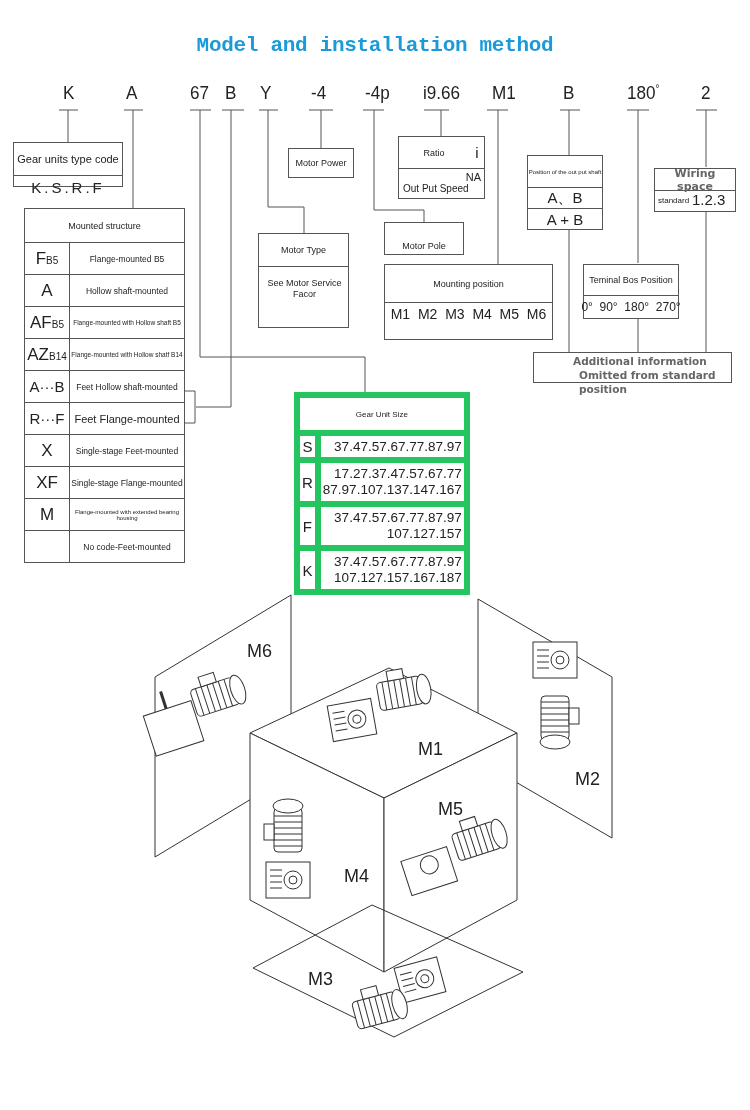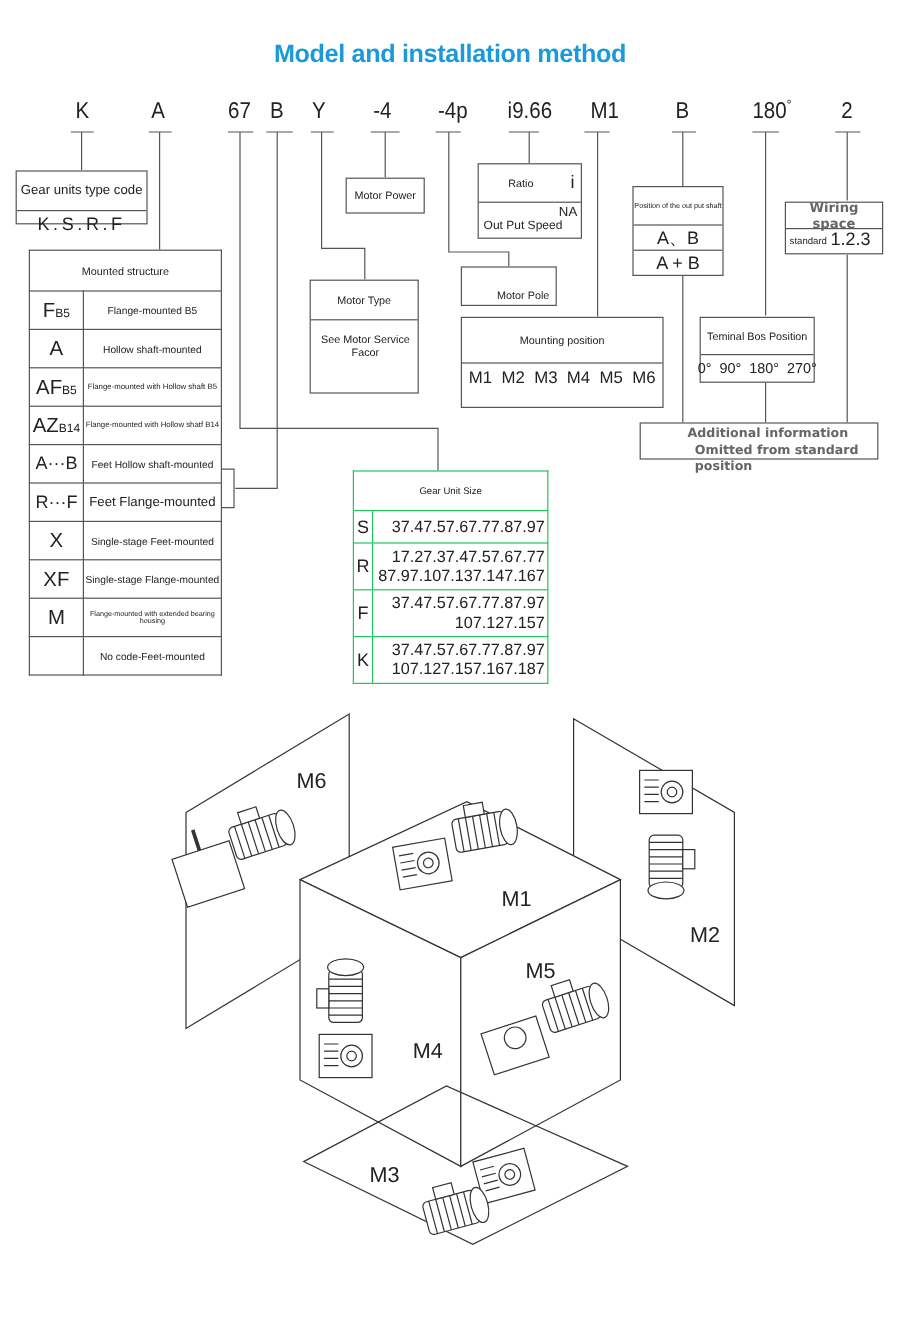--- a/index.html
+++ b/index.html
@@ -1,32 +1,32 @@
 <!DOCTYPE html>
 <html><head>
 <meta charset="utf-8">
 <style>
   html, body { margin:0; padding:0; background:#ffffff; }
   body { width:750px; height:1110px; position:relative; overflow:hidden; font-family:"Liberation Sans", sans-serif; color:#222; }
   .abs { position:absolute; }
-  .title { left:0; width:750px; top:34px; text-align:center; font-family:Liberation Sans, sans-serif; font-weight:bold; font-size:21px; color:#1a9ad9; letter-spacing:-0.3px; }
+  .title { left:0; width:750px; top:34px; text-align:center; font-family:Liberation Mono, monospace; font-weight:bold; font-size:21px; color:#1a9ad9; letter-spacing:-0.3px; }
   .code { top:82px; font-size:19px; color:#222; font-family:"Liberation Sans", sans-serif; transform:scaleX(0.9); transform-origin:left top; }
   .code sup { font-size:11px; }
   .box { position:absolute; border:1px solid #555; background:#fff; box-sizing:border-box; }
   .cell { position:absolute; box-sizing:border-box; display:flex; align-items:center; justify-content:center; text-align:center; }
   .small { font-size:9px; }
   .tiny { font-size:6.5px; }
   .med { font-size:11px; }
   table.ms { position:absolute; left:24px; top:208px; width:161px; border-collapse:collapse; }
   table.ms td { border:1px solid #555; height:31px; text-align:center; padding:0; }
   table.ms td.k { width:44px; font-size:17px; }
   table.ms td.k sub { font-size:10px; vertical-align:baseline; }
   table.ms td.v { font-size:8.5px; }
   table.gs { position:absolute; left:294px; top:392px; width:163px; border-collapse:collapse; }
-  table.gs td { border:1px solid #22c55e; padding:0 2px;margin-left:40px; }
+  table.gs td { border:6px solid #22c55e; padding:0 2px;margin-left:40px; }
   table.gs td.k { width:10px; font-size:15px; text-align:center; }
   table.gs td.v { font-size:13.5px; line-height:16px;text-align:right; }
   .addl { font-family:"DejaVu Sans", sans-serif; font-weight:bold; color:#666; font-size:10.5px; line-height:14px;margin-left:36px; }
   .wiring-t { font-family:"DejaVu Sans", sans-serif; font-weight:bold; color:#666; font-size:11px; }
   svg text { font-family:"Liberation Sans", sans-serif; }
 </style>
 </head>
 <body>
 
 <div class="abs title">Model and installation method</div>
@@ -143,21 +143,21 @@
 
 <div class="box" style="left:398px;top:136px;width:87px;height:63px">
   <div class="cell small" style="left:0;top:0;width:70px;height:31px">Ratio</div>
   <div class="cell" style="left:70px;top:0;width:16px;height:31px;font-size:15px">i</div>
   <div class="abs" style="left:0;top:31px;width:100%;border-top:1px solid #555"></div>
   <div class="abs med" style="right:3px;top:34px;font-size:11px">NA</div>
   <div class="abs" style="left:4px;top:46px;font-size:10px">Out Put Speed</div>
 </div>
 
 <div class="box" style="left:384px;top:222px;width:80px;height:33px">
-  <div class="cell small" style="left:12px;top:14px;width:100%;height:18px">Motor Pole</div>
+  <div class="cell small" style="left:0;top:14px;width:100%;height:18px">Motor Pole</div>
 </div>
 
 <div class="box" style="left:384px;top:264px;width:169px;height:76px">
   <div class="cell small" style="left:0;top:0;width:100%;height:38px;border-bottom:1px solid #555">Mounting position</div>
   <div class="cell" style="left:0;top:38px;width:100%;height:22px;font-size:14px;white-space:pre">M1  M2  M3  M4  M5  M6</div>
 </div>
 
 <div class="box" style="left:527px;top:155px;width:76px;height:75px">
   <div class="cell" style="left:0;top:0;width:100%;height:32px;font-size:6px;border-bottom:1px solid #555">Position of the out put shaft</div>
   <div class="cell" style="left:0;top:32px;width:100%;height:21px;font-size:15px;border-bottom:1px solid #555">A、B</div>

